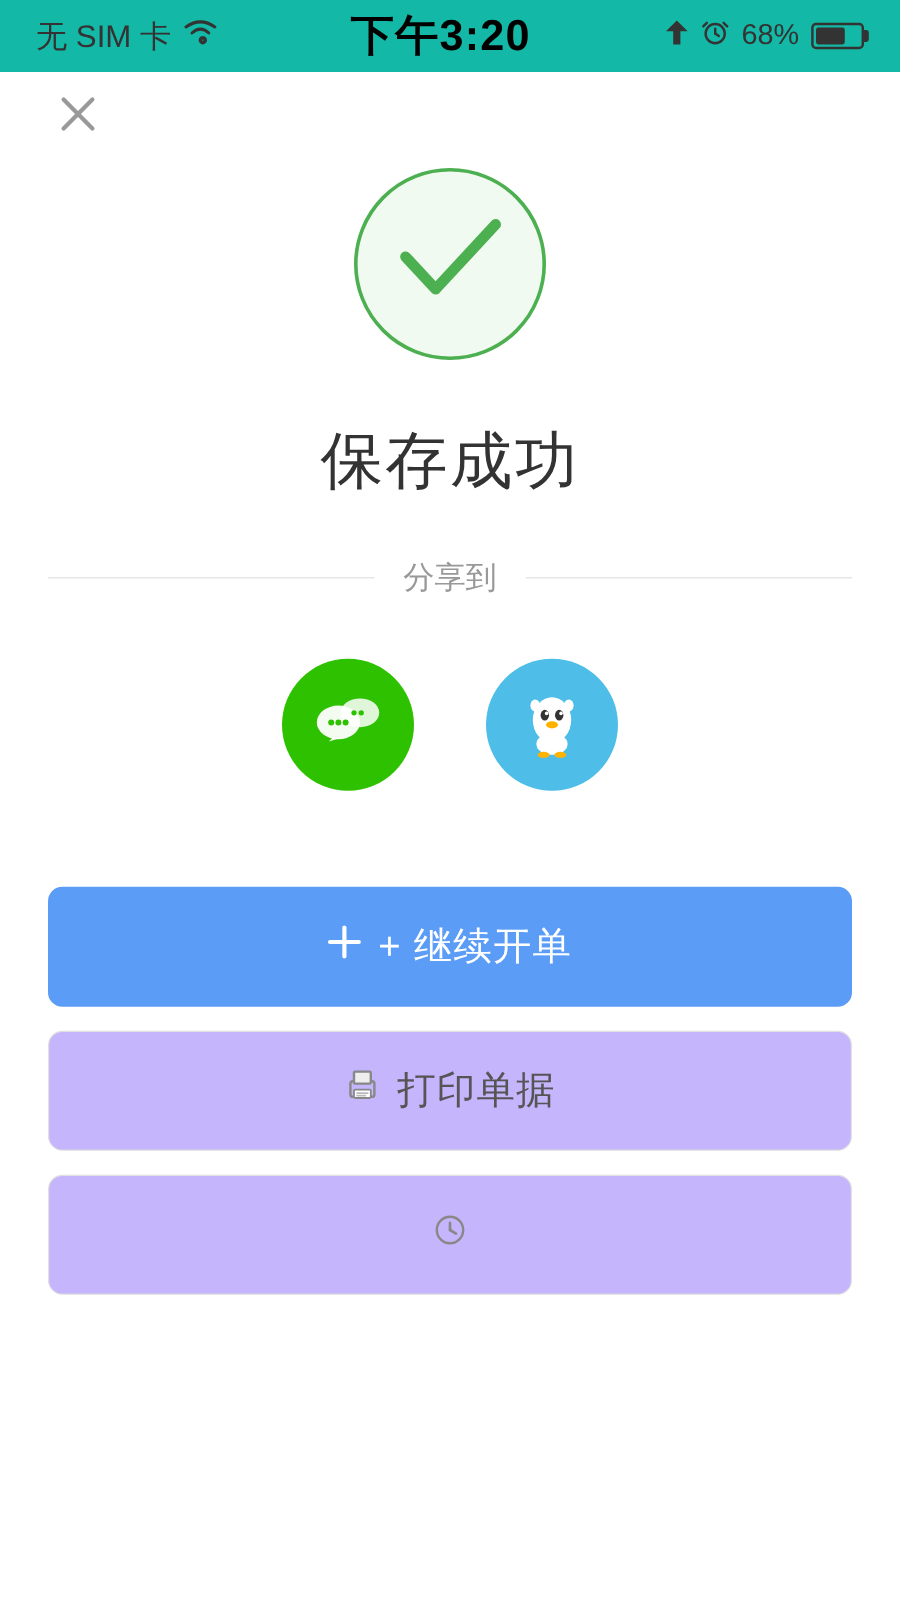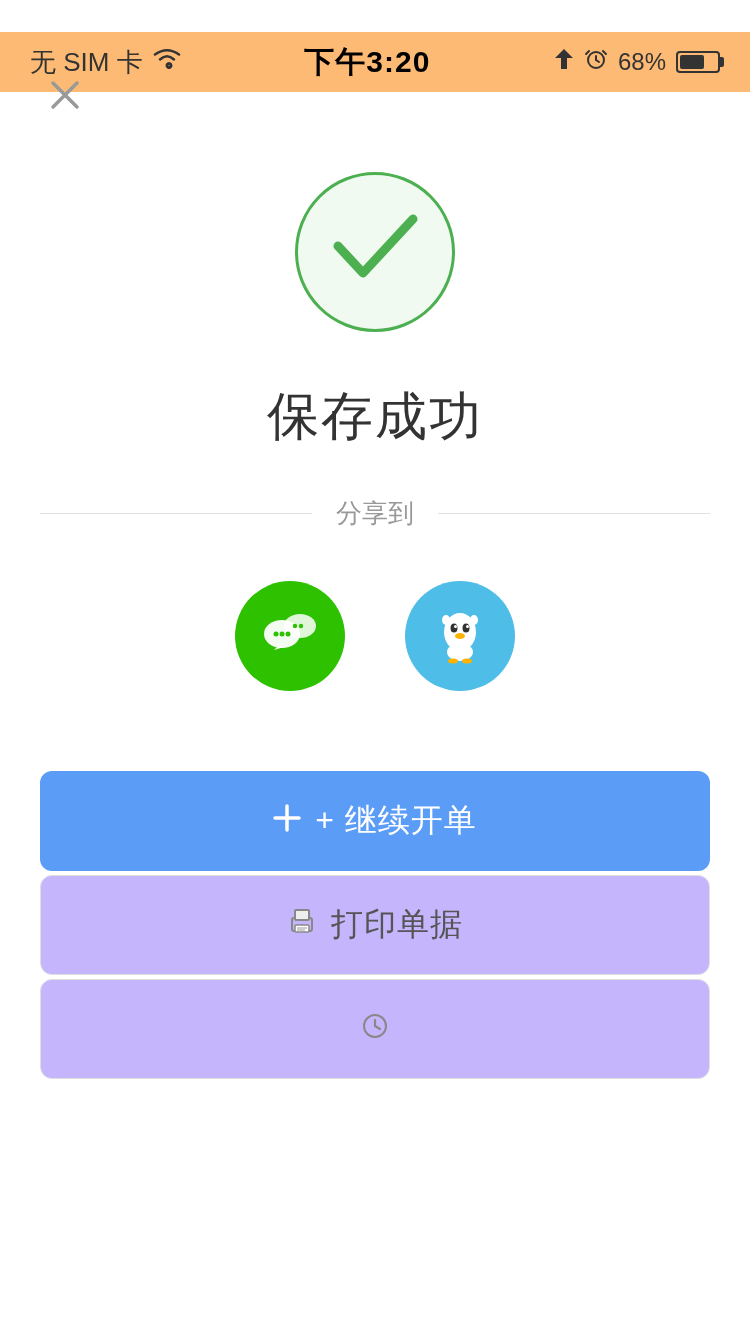--- a/index.html
+++ b/index.html
@@ -11,43 +11,42 @@
       background: #ffffff;
       font-family: -apple-system, "PingFang SC", "Helvetica Neue", Arial, sans-serif;
       position: relative;
       overflow-x: hidden;
     }
 
     
     .status-bar {
       width: 100%;
       height: 60px;
-      background: #fdba74;
+      background: #14b8a6;
       display: flex;
       align-items: center;
       justify-content: space-between;
       padding: 0 30px;
-      margin-top: 32px;
     }
 
     .status-left {
       display: flex;
       align-items: center;
       gap: 10px;
       font-size: 26px;
       color: #333;
       font-weight: 500;
     }
 
     .wifi-icon {
       font-size: 24px;
     }
 
     .status-center {
-      font-size: 30px;
+      font-size: 36px;
       font-weight: 600;
       color: #000;
       letter-spacing: 1px;
     }
 
     .status-right {
       display: flex;
       align-items: center;
       gap: 10px;
       font-size: 24px;
@@ -201,21 +200,21 @@
       width: 65px;
       height: 65px;
     }
 
     
     .action-buttons {
       width: 100%;
       padding: 0 40px;
       display: flex;
       flex-direction: column;
-      gap: 4px;
+      gap: 20px;
       align-items: flex-end;
     }
 
     .action-btn {
       width: 100%;
       height: 100px;
       border-radius: 12px;
       border: none;
       font-size: 32px;
       display: flex;

